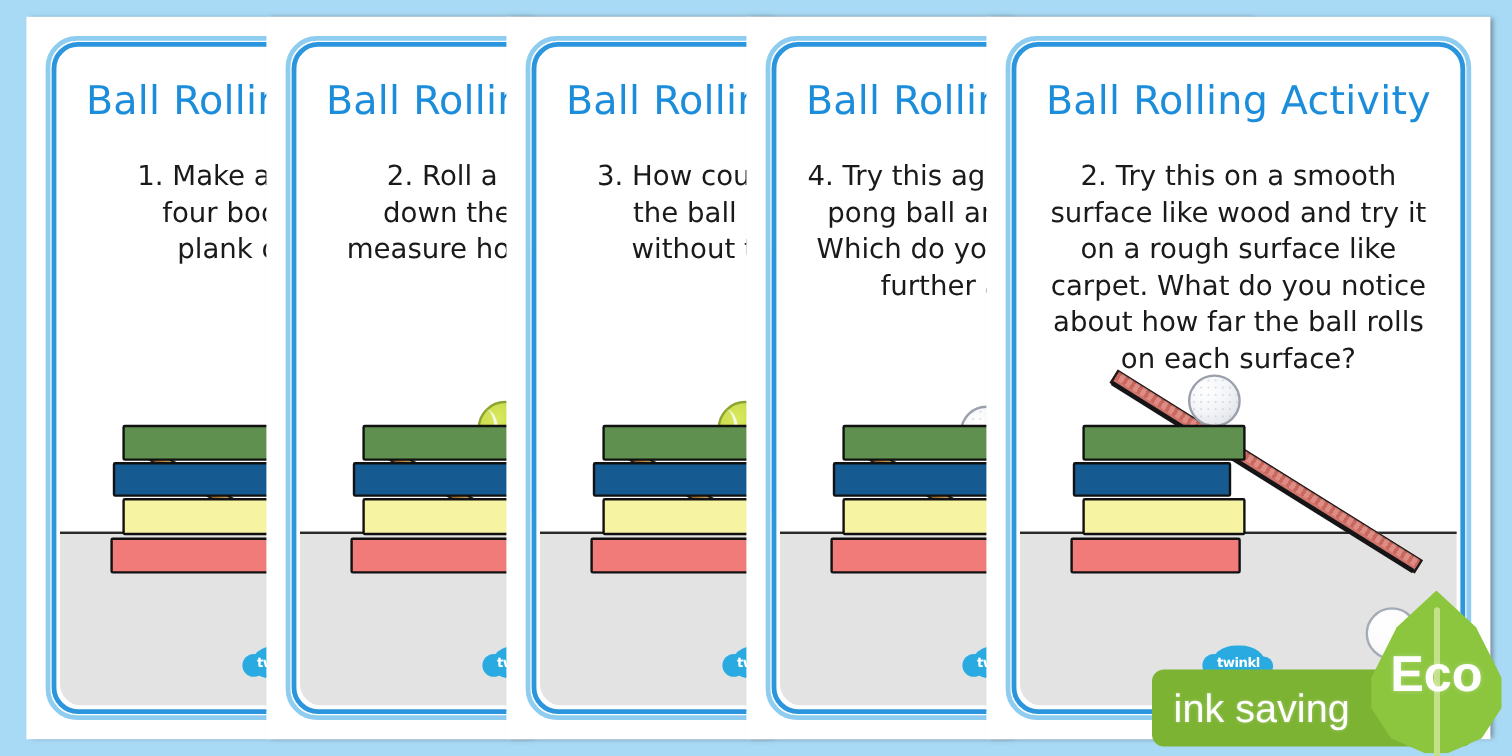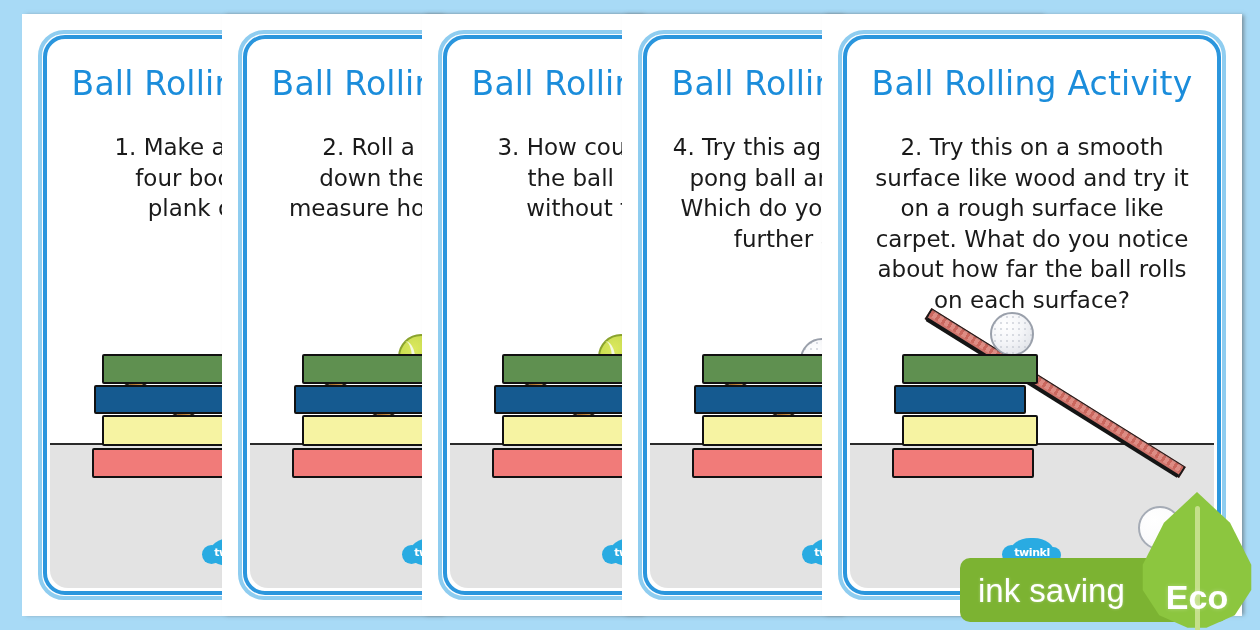--- a/index.html
+++ b/index.html
@@ -269,25 +269,24 @@
     margin-left: -2.5px;
     background: #c4e08a;
     border-radius: 3px;
   }
   .eco-leaf .eco-word {
     position: absolute;
     left: 0; right: 0; top: 46px;
     text-align: center;
     color: #ffffff;
     font-family: "Liberation Sans", sans-serif;
-    font-size: 34px;
+    font-size: 42px;
     font-weight: bold;
     text-shadow: 0 0 4px rgba(255,255,255,0.3);
     z-index: 2;
-    margin-top: 40px;
   }
 </style>
 </head>
 <body>
 
 <div id="stage">
 
   <div class="card card-1">
     <div class="frame-outer"></div>
     <div class="frame-inner"></div>

